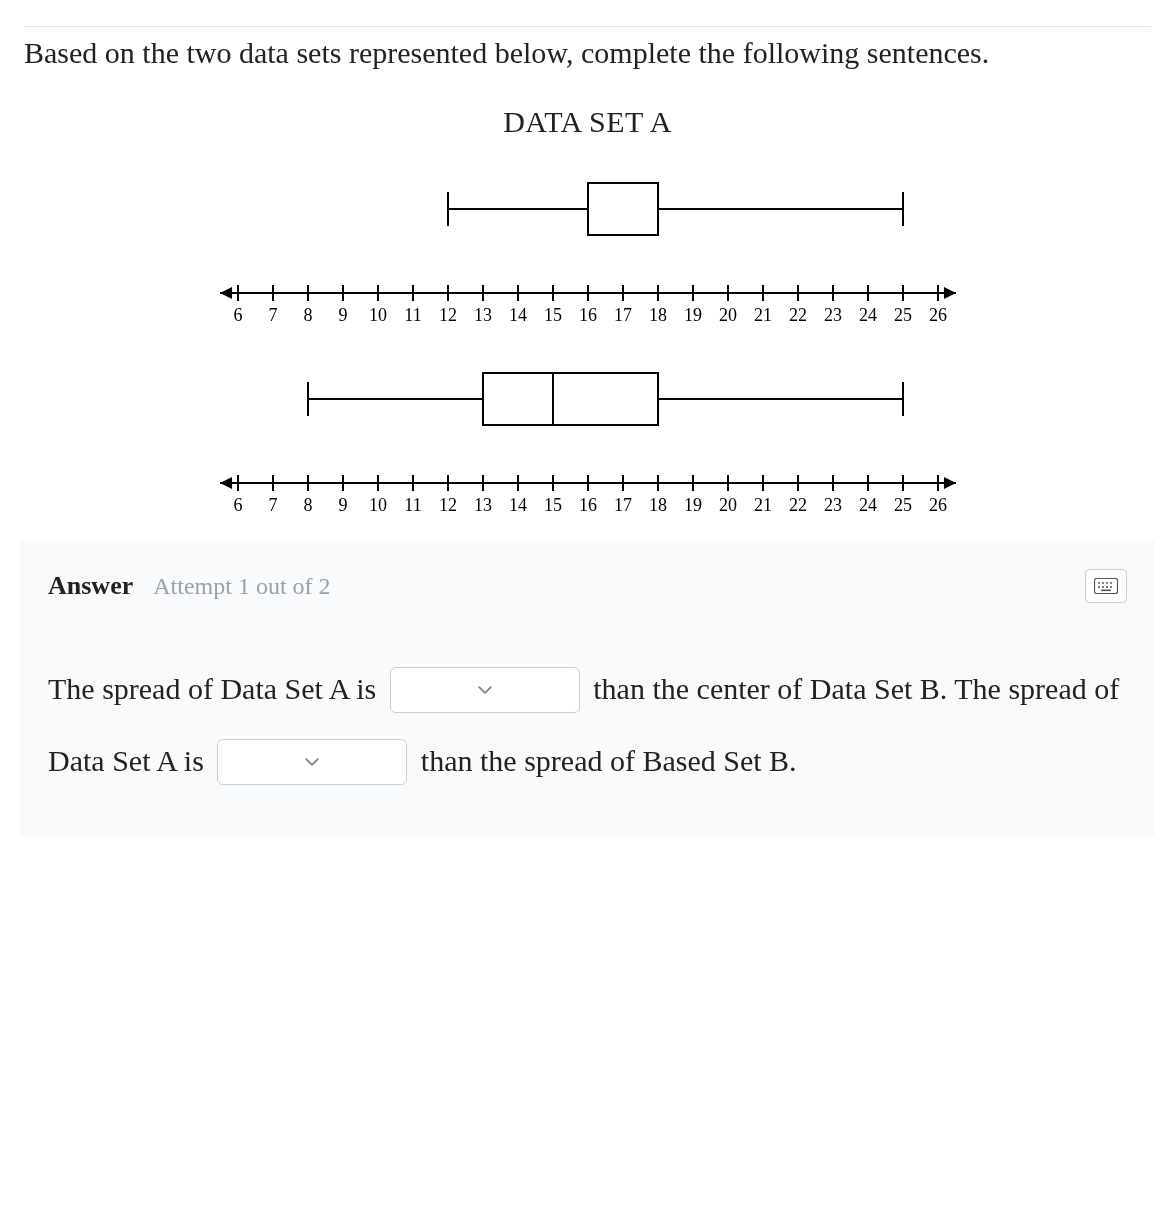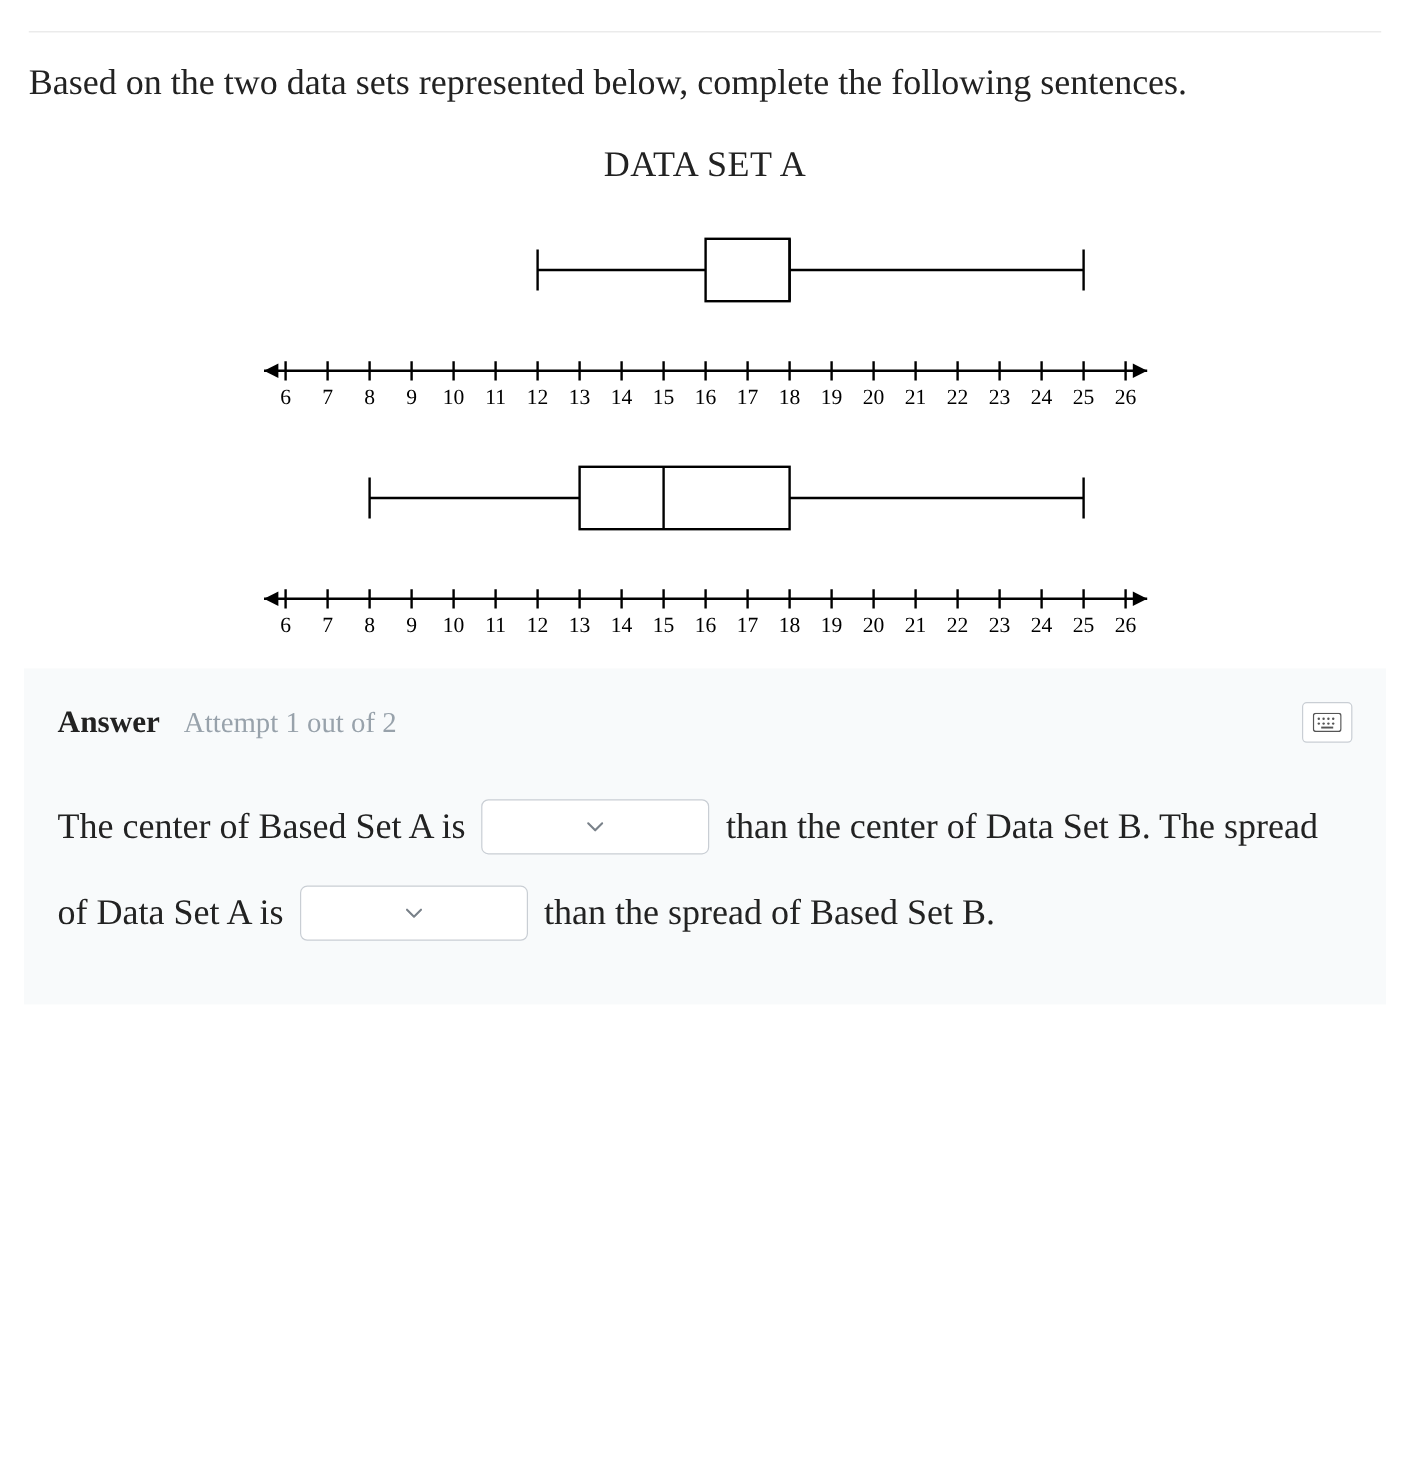--- a/index.html
+++ b/index.html
@@ -12,21 +12,21 @@
   .page {
     width: 1175px;
     padding: 20px 20px 40px 20px;
     background: #fff;
   }
   .prompt {
     font-size: 30px;
     line-height: 1.45;
     margin: 6px 4px 30px 4px;
     border-top: 1px solid #e6e6e6;
-    padding-top: 20px;
+    padding-top: 4px;
   }
   .charts {
     width: 1000px;
     margin: 0 auto 10px auto;
   }
   .chart-title {
     font-size: 30px;
     text-align: center;
     margin: 18px 0 4px 0;
     letter-spacing: 0.5px;
@@ -35,21 +35,21 @@
   svg { display: block; margin: 0 auto; }
   .answer-block {
     background: #f8fafb;
     padding: 28px 28px 40px 28px;
     margin-top: 18px;
   }
   .answer-header {
     display: flex;
     align-items: center;
     justify-content: space-between;
-    margin-bottom: 34px;
+    margin-bottom: 50px;
   }
   .answer-label {
     font-size: 26px;
     font-weight: 700;
     margin-right: 16px;
   }
   .attempt {
     font-size: 24px;
     color: #98a2ab;
   }
@@ -226,21 +226,21 @@
           <circle cx="5" cy="9" r="1" fill="#555"></circle>
             <circle cx="9" cy="9" r="1" fill="#555"></circle>
             <circle cx="13" cy="9" r="1" fill="#555"></circle>
             <circle cx="17" cy="9" r="1" fill="#555"></circle>
           <rect x="7" y="11.5" width="10" height="1.6" fill="#555"></rect>
         </svg>
       </div>
     </div>
 
     <div class="sentence">
-      <span>The center of Based Set A is </span>
+      <span>The spread of Data Set A is </span>
       <span class="dropdown">
         <svg class="chevron" viewBox="0 0 12 12">
             <path d="M1 3.5 L6 8.5 L11 3.5" fill="none" stroke="#7a828a" stroke-width="1.5" stroke-linecap="round" stroke-linejoin="round"></path>
           </svg>
       </span>
       <span> than the center of Data Set B. The spread of Data Set A is </span>
       <span class="dropdown">
         <svg class="chevron" viewBox="0 0 12 12">
             <path d="M1 3.5 L6 8.5 L11 3.5" fill="none" stroke="#7a828a" stroke-width="1.5" stroke-linecap="round" stroke-linejoin="round"></path>
           </svg>

